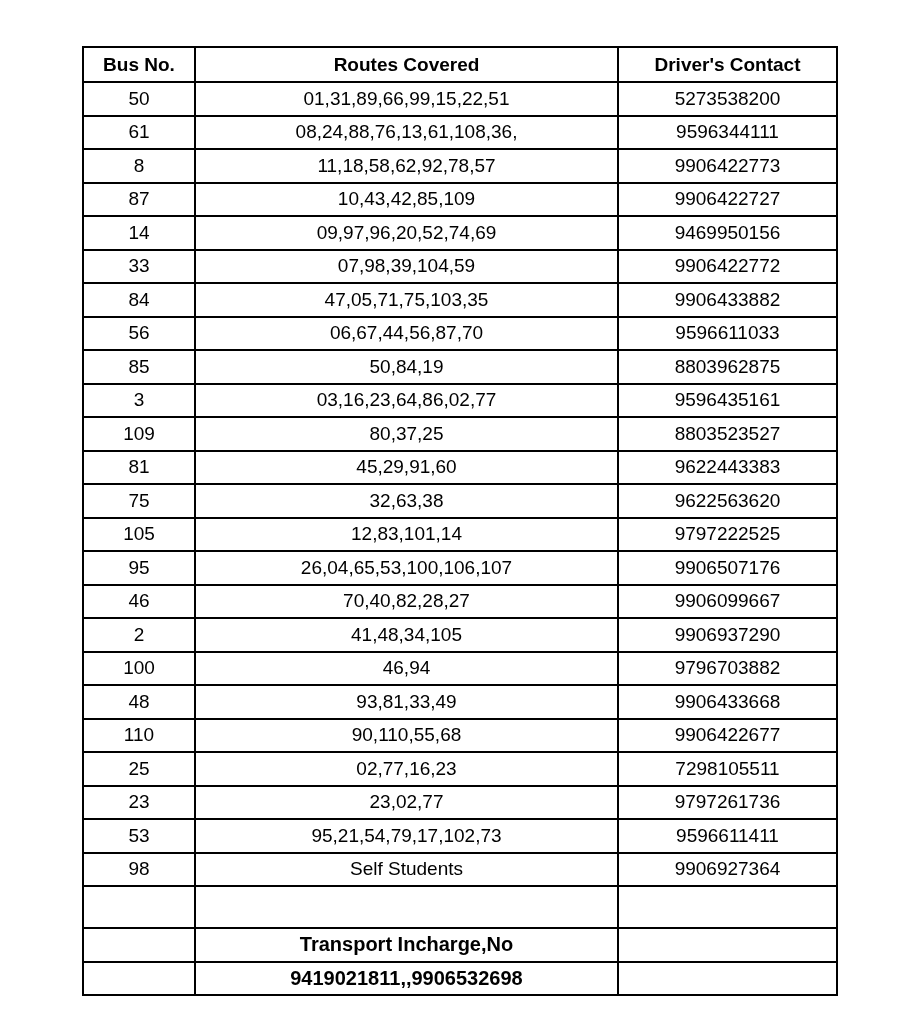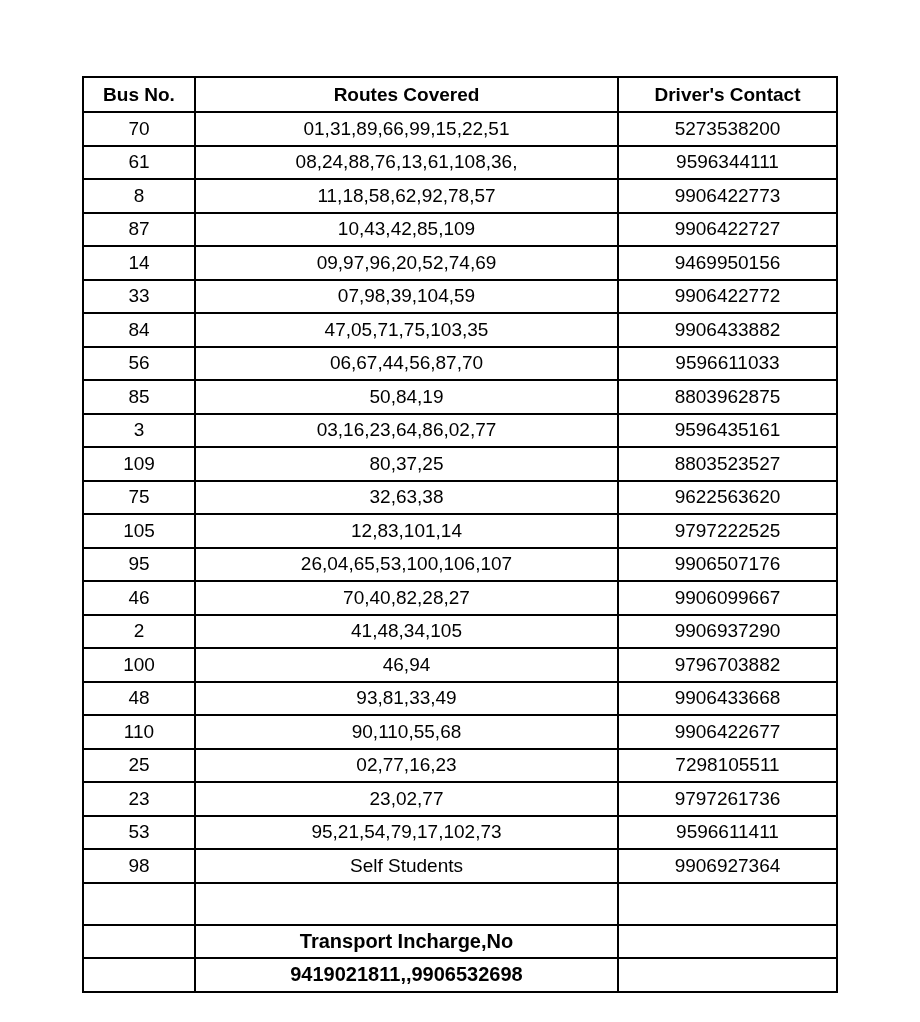--- a/index.html
+++ b/index.html
@@ -17,21 +17,21 @@
   #page {
     position: relative;
     width: 920px;
     height: 1022px;
     background: #ffffff;
   }
 
   #table-wrap {
     position: absolute;
     left: 82px;
-    top: 76px;
+    top: 46px;
     width: 606px;
   }
 
   table.bus-table {
     border-collapse: collapse;
     table-layout: fixed;
     width: 754px;
     background: #ffffff;
   }
 
@@ -86,21 +86,21 @@
       </colgroup>
       <thead>
         <tr>
           <th>Bus No.</th>
           <th>Routes Covered</th>
           <th>Driver's Contact</th>
         </tr>
       </thead>
       <tbody id="table-body">
           <tr>
-            <td>70</td>
+            <td>50</td>
             <td>01,31,89,66,99,15,22,51</td>
             <td>5273538200</td>
           </tr>
           <tr>
             <td>61</td>
             <td>08,24,88,76,13,61,108,36,</td>
             <td>9596344111</td>
           </tr>
           <tr>
             <td>8</td>
@@ -139,20 +139,25 @@
           </tr>
           <tr>
             <td>3</td>
             <td>03,16,23,64,86,02,77</td>
             <td>9596435161</td>
           </tr>
           <tr>
             <td>109</td>
             <td>80,37,25</td>
             <td>8803523527</td>
+          </tr>
+          <tr>
+            <td>81</td>
+            <td>45,29,91,60</td>
+            <td>9622443383</td>
           </tr>
           <tr>
             <td>75</td>
             <td>32,63,38</td>
             <td>9622563620</td>
           </tr>
           <tr>
             <td>105</td>
             <td>12,83,101,14</td>
             <td>9797222525</td>

